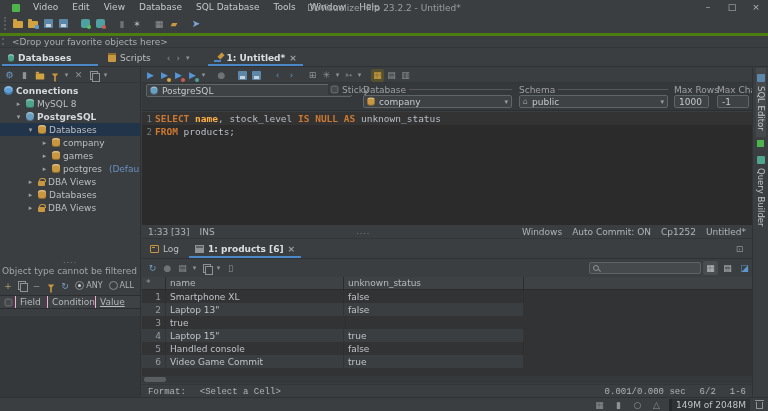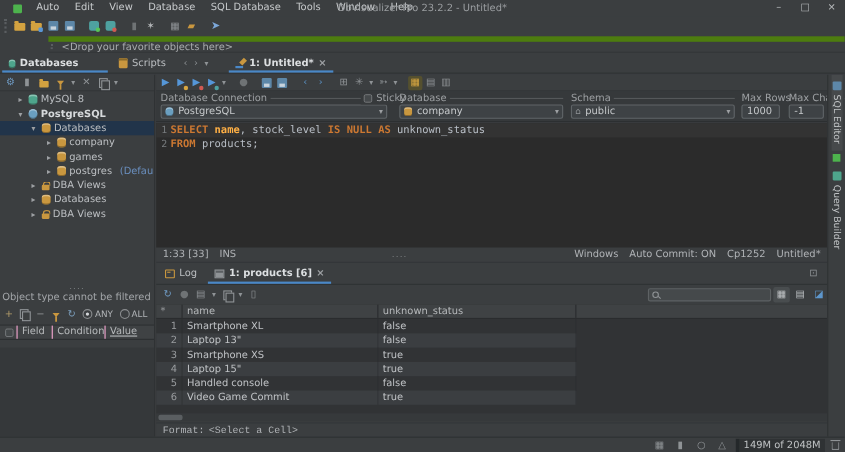--- a/index.html
+++ b/index.html
@@ -47,21 +47,21 @@
   .lock { width:7px; height:5px; background:#c9973f; border-radius:1px; position:relative; margin-top:4px; flex:none; }
   .lock::before { content:""; position:absolute; top:-3px; left:1px; width:5px; height:3px; border:1px solid #c9973f; border-bottom:none; border-radius:3px 3px 0 0; }
   .chk { width:9px; height:9px; border:1px solid #787b7d; background:#45494b; border-radius:2px; flex:none; }
   .radio { width:9px; height:9px; border:1px solid #8a8d8f; border-radius:50%; position:relative; flex:none; }
   .radio.sel::after { content:""; position:absolute; left:2px; top:2px; width:3px; height:3px; border-radius:50%; background:#d4d7d9; }
   .trash { width:7px; height:7px; border:1px solid #8f9396; border-top:none; border-radius:0 0 1px 1px; position:relative; margin-top:2px; }
   .trash::before { content:""; position:absolute; top:-2px; left:-2px; width:9px; height:1px; background:#8f9396; }
   .caret { color:#8f9396; font-size:7px; width:7px; display:inline-flex; justify-content:center; }
 
   
-  #favorites { position:absolute; top:33px; left:0; right:0; height:15px; display:flex; align-items:center; border-top:5px solid #4d7c0f; border-bottom:1px solid #333639; color:#a9acae;margin-left:44px; }
+  #favorites { position:absolute; top:33px; left:0; right:0; height:15px; display:flex; align-items:center; border-top:3px solid #4d7c0f; border-bottom:1px solid #333639; color:#a9acae; }
   #favorites .grip { margin-right:6px; }
 
   
   #tabrow { position:absolute; top:49px; left:0; right:0; height:18px; border-bottom:1px solid #2f3234; display:flex; align-items:stretch; }
   .tab { display:flex; align-items:center; gap:4px; padding:0 8px; position:relative; }
   .tab.active { color:#dcdfe1; font-weight:bold; }
   .tab.active::after { content:""; position:absolute; left:2px; right:2px; bottom:0; height:2px; background:#4a88c7; }
   .scripticon { width:8px; height:9px; background:#c9973f; border-radius:1px; box-shadow:inset 0 2px 0 #8a6a2a; }
   .dbtab-chevrons { display:flex; align-items:center; gap:6px; padding:0 8px; color:#8f9396; }
   .penicon { width:9px; height:9px; position:relative; }
@@ -160,21 +160,21 @@
   
   #statusbar { position:absolute; bottom:0; left:0; right:0; height:14px; background:#3b3e40; border-top:1px solid #2f3234; display:flex; align-items:center; padding:0 5px; }
   #statusbar .right { margin-left:auto; display:flex; align-items:center; gap:6px; }
   #memory { background:#2f3234; padding:0 4px; height:12px; display:flex; align-items:center; color:#c0c3c5; border-left:3px solid #24282a; }
 </style>
 </head>
 <body>
 
 <div id="titlebar">
   <span class="applogo"></span>
-  <span class="menu-item">Auto</span>
+  <span class="menu-item">Video</span>
   <span class="menu-item">Edit</span>
   <span class="menu-item">View</span>
   <span class="menu-item">Database</span>
   <span class="menu-item">SQL Database</span>
   <span class="menu-item">Tools</span>
   <span class="menu-item">Window</span>
   <span class="menu-item">Help</span>
   <span id="win-title">DbVisualizer Pro 23.2.2 - Untitled*</span>
   <span class="winbtns">
     <span class="winbtn">–</span>
@@ -252,20 +252,24 @@
       </span>
     <span class="caret">▾</span>
     <span class="icon">✕</span>
     <span class="icon">
         <span class="copyic"></span>
       </span>
     <span class="caret">▾</span>
   </div>
 
   <div id="tree">
+    <div class="trow">
+      <span class="globe"></span>
+      <span class="bold">Connections</span>
+    </div>
     <div class="trow" style="padding-left:14px;">
       <span class="tchev">▸</span>
       <span class="db teal"></span>
       <span>MySQL 8</span>
     </div>
     <div class="trow" style="padding-left:14px;">
       <span class="tchev">▾</span>
       <span class="db blue"></span>
       <span class="bold">PostgreSQL</span>
     </div>
@@ -370,23 +374,20 @@
     <span class="icon">➳</span>
     <span class="caret">▾</span>
     <span class="sep"></span>
     <span class="icon" style="background:#55502f;border-radius:2px;color:#d9a741;">▦</span>
     <span class="icon">▤</span>
     <span class="icon">▥</span>
   </div>
 
   <div id="conn-row">
     <div class="fgroup" style="left:4px; width:206px;">
-      <div class="flabel">
-          <span>Database Connection</span>
-        </div>
       <div class="combo">
         <span class="db blue" style="transform:scale(.9);"></span>
         <span>PostgreSQL</span>
         <span class="carr">▾</span>
       </div>
     </div>
     <div id="sticky-box">
       <span class="chk" style="transform:scale(.85);"></span>
       <span>Sticky</span>
     </div>
@@ -492,21 +493,20 @@
       <span class="gc c1">Smartphone XL</span>
       <span class="gc c2">false</span>
     </div>
     <div class="grow stripe">
       <span class="gc num">2</span>
       <span class="gc c1">Laptop 13"</span>
       <span class="gc c2">false</span>
     </div>
     <div class="grow">
       <span class="gc num">3</span>
-      <span class="gc c1">Smartphone XS</span>
       <span class="gc c2">true</span>
     </div>
     <div class="grow stripe">
       <span class="gc num">4</span>
       <span class="gc c1">Laptop 15"</span>
       <span class="gc c2">true</span>
     </div>
     <div class="grow">
       <span class="gc num">5</span>
       <span class="gc c1">Handled console</span>
@@ -518,21 +518,26 @@
       <span class="gc c2">true</span>
     </div>
   </div>
 
   <div id="grid-hscroll">
       <span class="thumb"></span>
     </div>
 
   <div id="grid-status">
     <span>Format:</span>
-    <span style="margin-left:4px;">&lt;Select a Cell&gt;</span>
+    <span style="margin-left:14px;">&lt;Select a Cell&gt;</span>
+    <span class="right">
+      <span>0.001/0.000 sec</span>
+      <span class="gap">6/2</span>
+      <span class="gap">1-6</span>
+    </span>
   </div>
 </div>
 
 <div id="right-strip">
   <div class="vtab active">
     <span class="vsq"></span>
     <span>SQL Editor</span>
   </div>
   <span id="run-indicator"></span>
   <div class="vtab">

